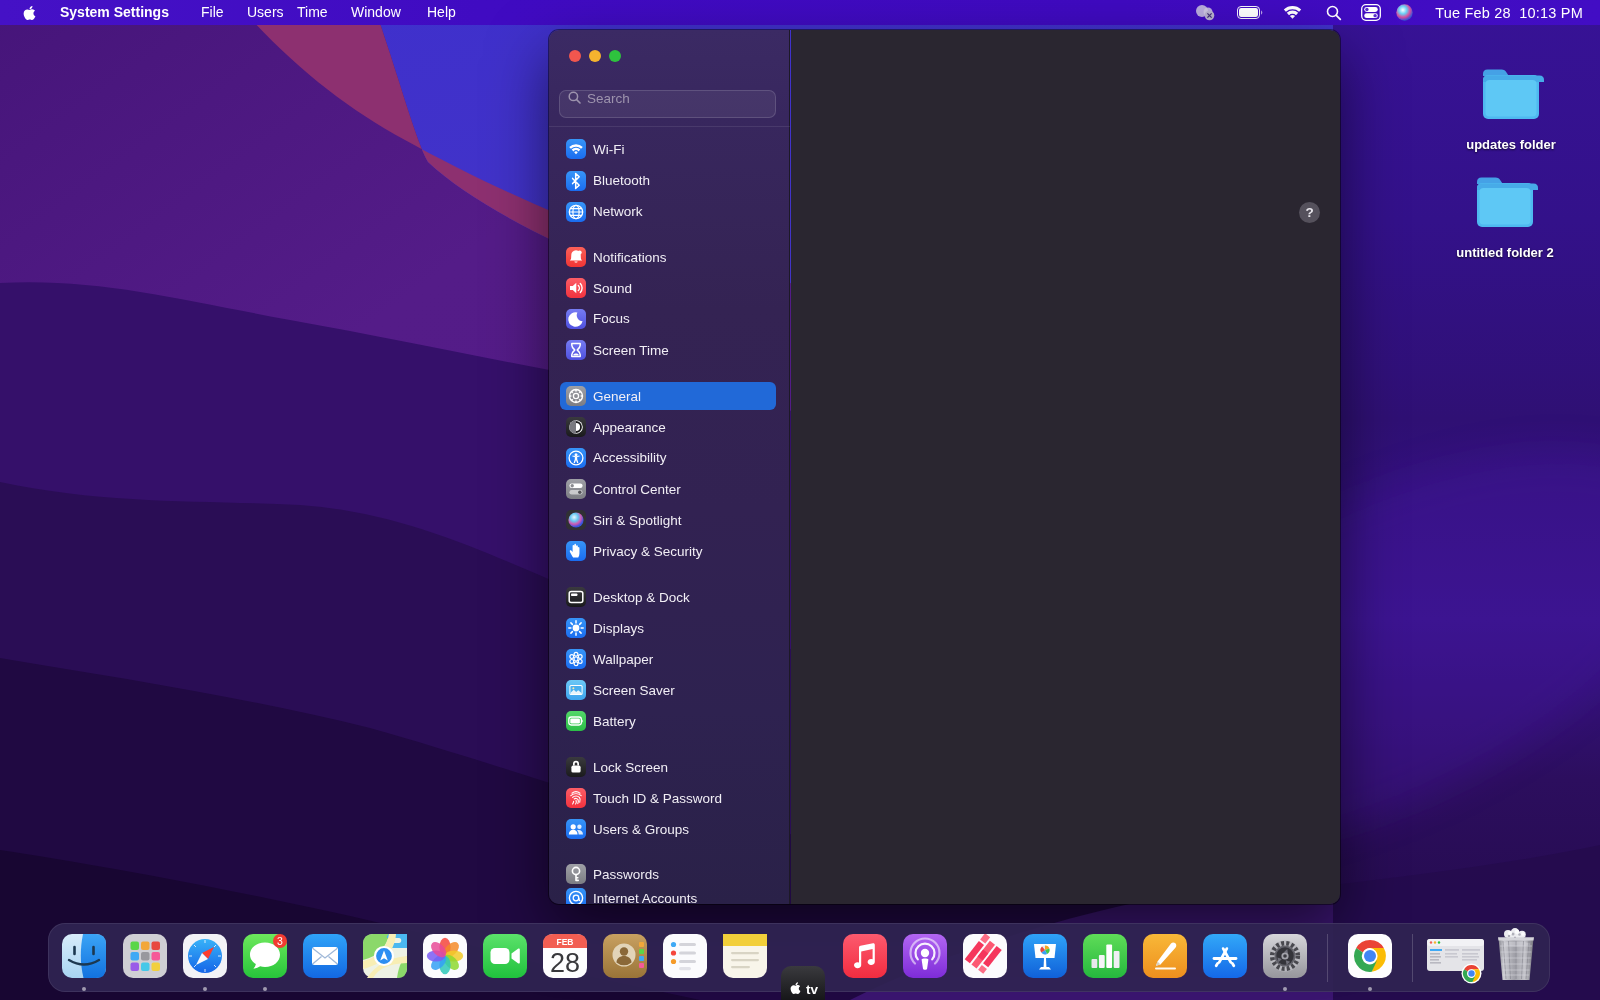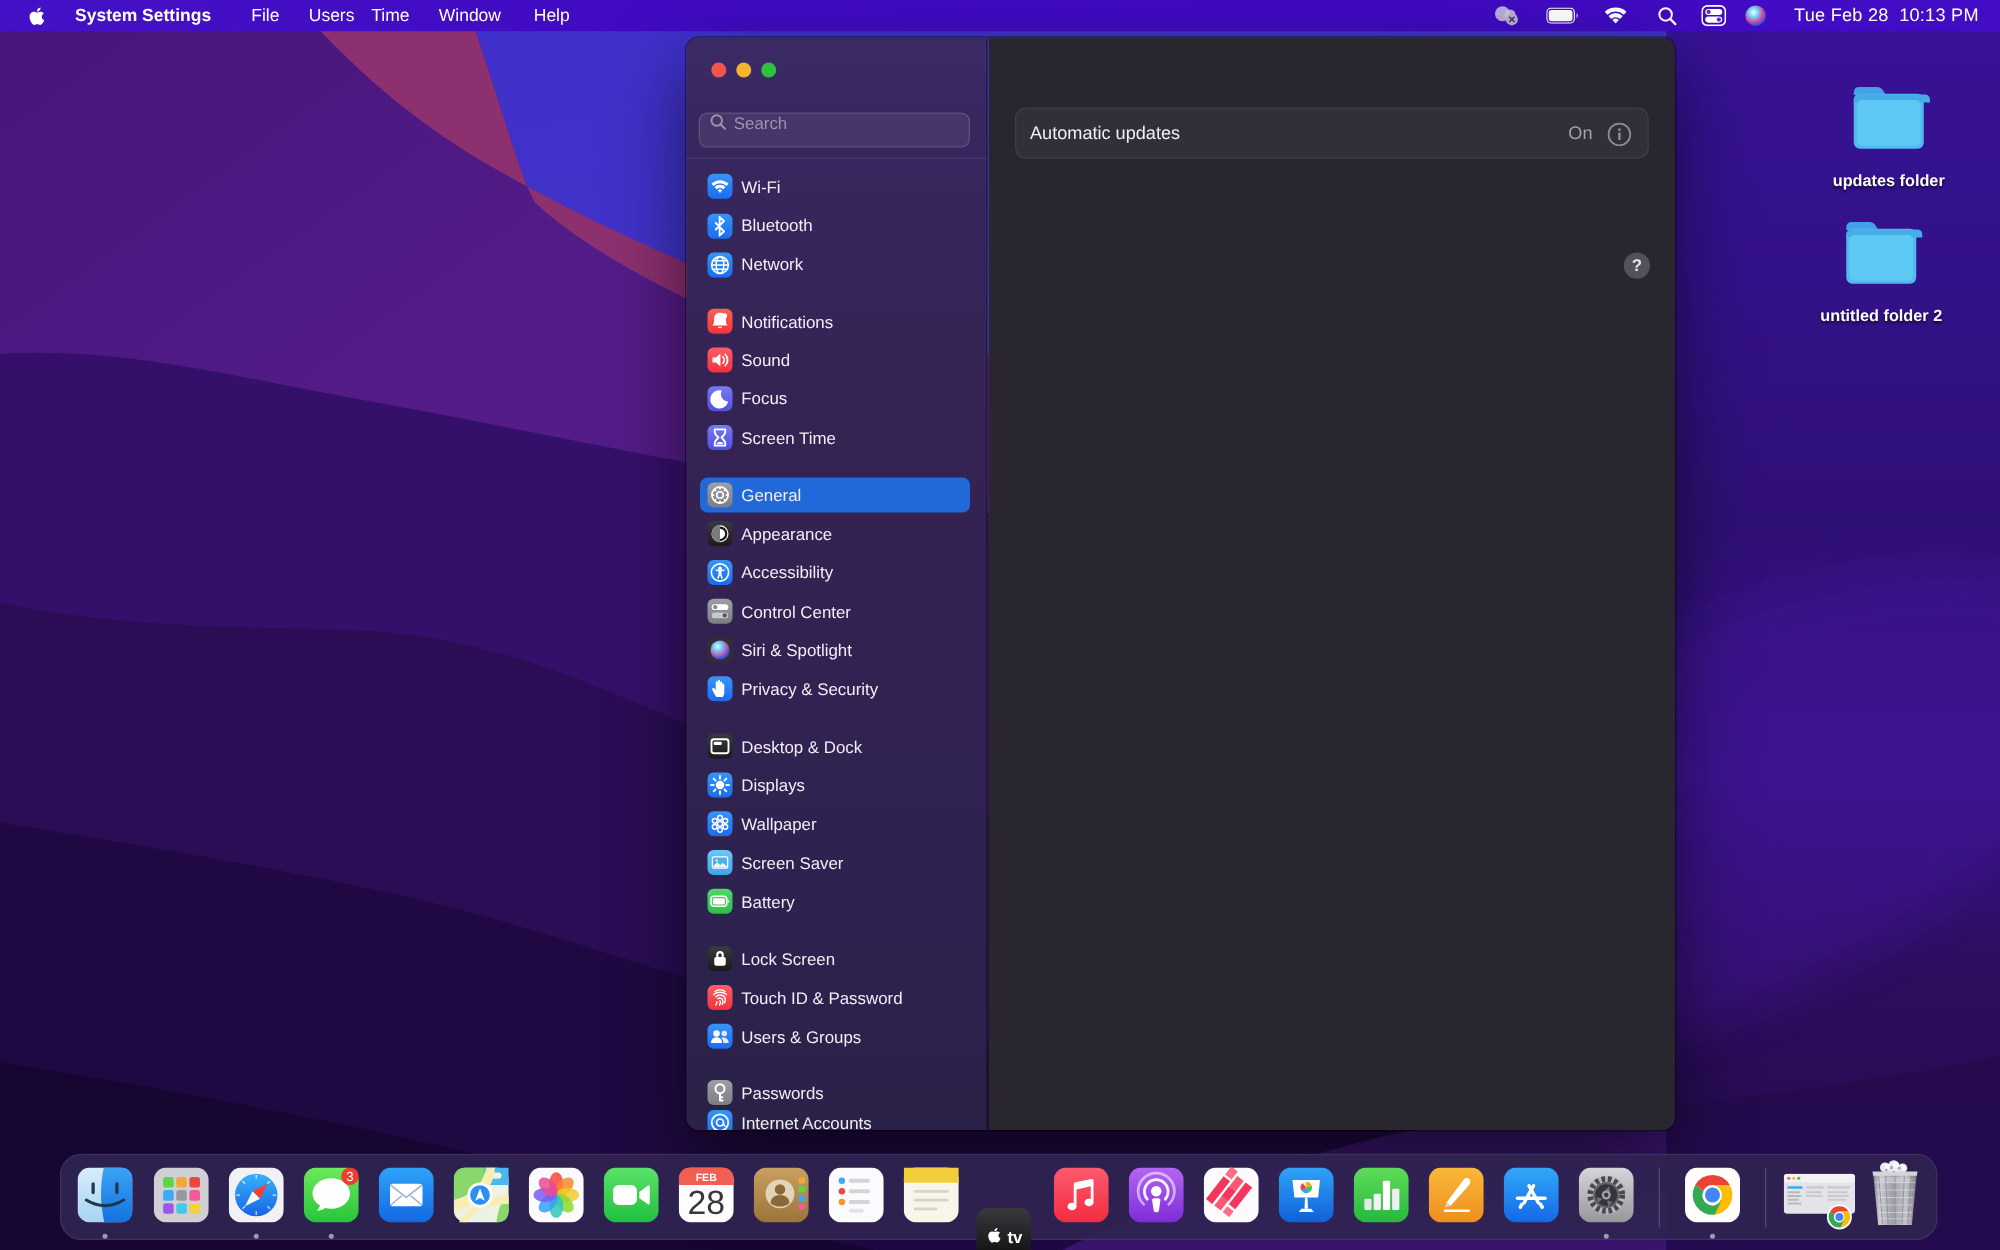--- a/index.html
+++ b/index.html
@@ -338,29 +338,20 @@
             <svg width="20" height="20" viewBox="0 0 20 20">
               <circle cx="10" cy="10" r="6.6" fill="none" stroke="#fff" stroke-width="1.4"></circle>
               <circle cx="10" cy="10" r="2.8" fill="none" stroke="#fff" stroke-width="1.3"></circle>
               <path d="M12.8 10 c0 2 .7 3 1.6 2.6" fill="none" stroke="#fff" stroke-width="1.3"></path>
             </svg>
           </span>Internet Accounts</div>
 
 </div>
   </div>
   <div id="main">
-    <div class="card" style="top:56px;height:41px;">
-      <span class="lbl">Automatic updates</span>
-      <span style="position:absolute;right:44px;top:50%;transform:translateY(-50%);color:#a39fab">On</span>
-      <svg style="position:absolute;right:13px;top:11px" width="19" height="19" viewBox="0 0 19 19">
-        <circle cx="9.5" cy="9.5" r="8.7" fill="none" stroke="#8f8b98" stroke-width="1.4"></circle>
-        <rect x="8.6" y="8" width="1.9" height="6" fill="#8f8b98"></rect>
-          <rect x="8.6" y="4.8" width="1.9" height="2" fill="#8f8b98"></rect>
-      </svg>
-    </div>
     <div id="helpq">?</div>
   </div>
 </div>
 
 <div class="folder" style="left:1451px;top:66px;">
   <svg width="66" height="57" viewBox="0 0 66 57" style="margin:0 auto;display:block">
     <path d="M5 8 q0-4.5 4.5-4.5 l14 0 q3.5 0 5 3 l2.3 3.5 -25.8 0 z" fill="#45a1e6"></path>
     <rect x="5" y="9" width="56" height="44" rx="5" fill="#4fb9f0"></rect>
     <path d="M5 14 q0-4.5 4.5-4.5 l52 0 q4.5 0 4.5 4.5 l0 2 -61 0 z" fill="#47abe8"></path>
     <rect x="7.5" y="14" width="51" height="36.5" rx="4" fill="#5ec8f5"></rect>

